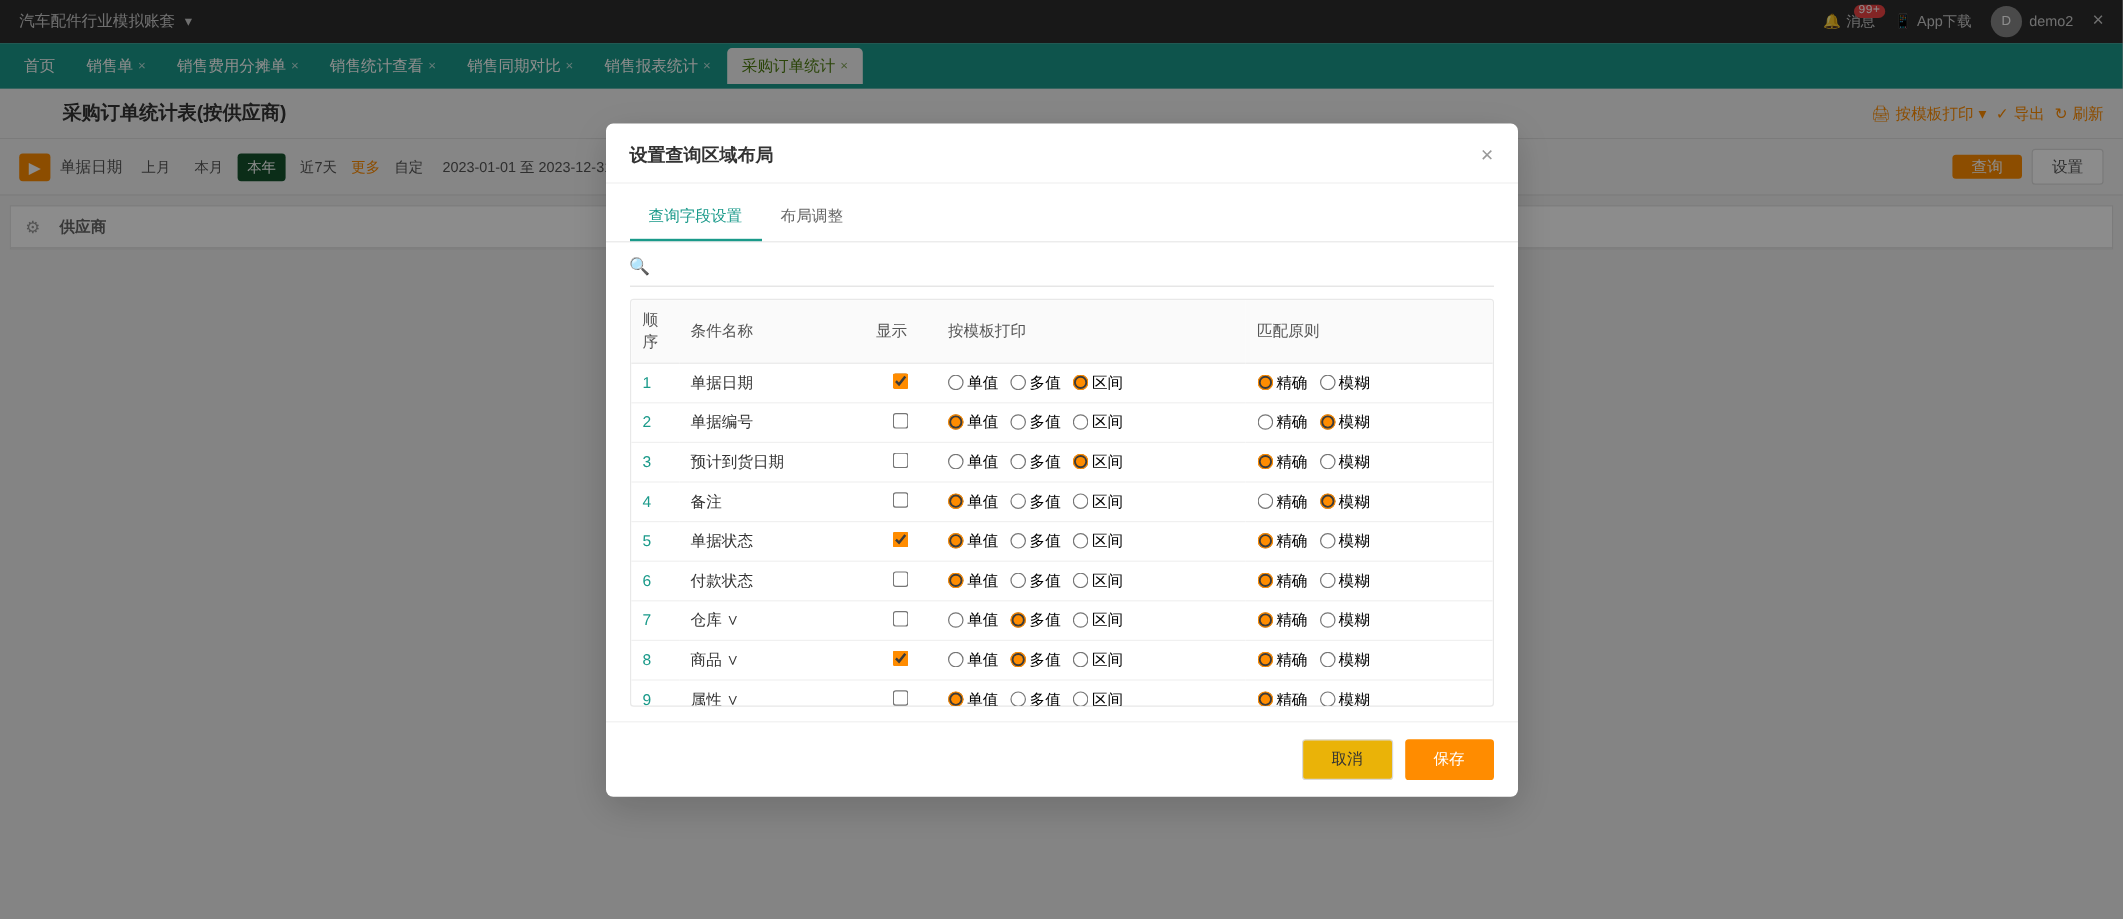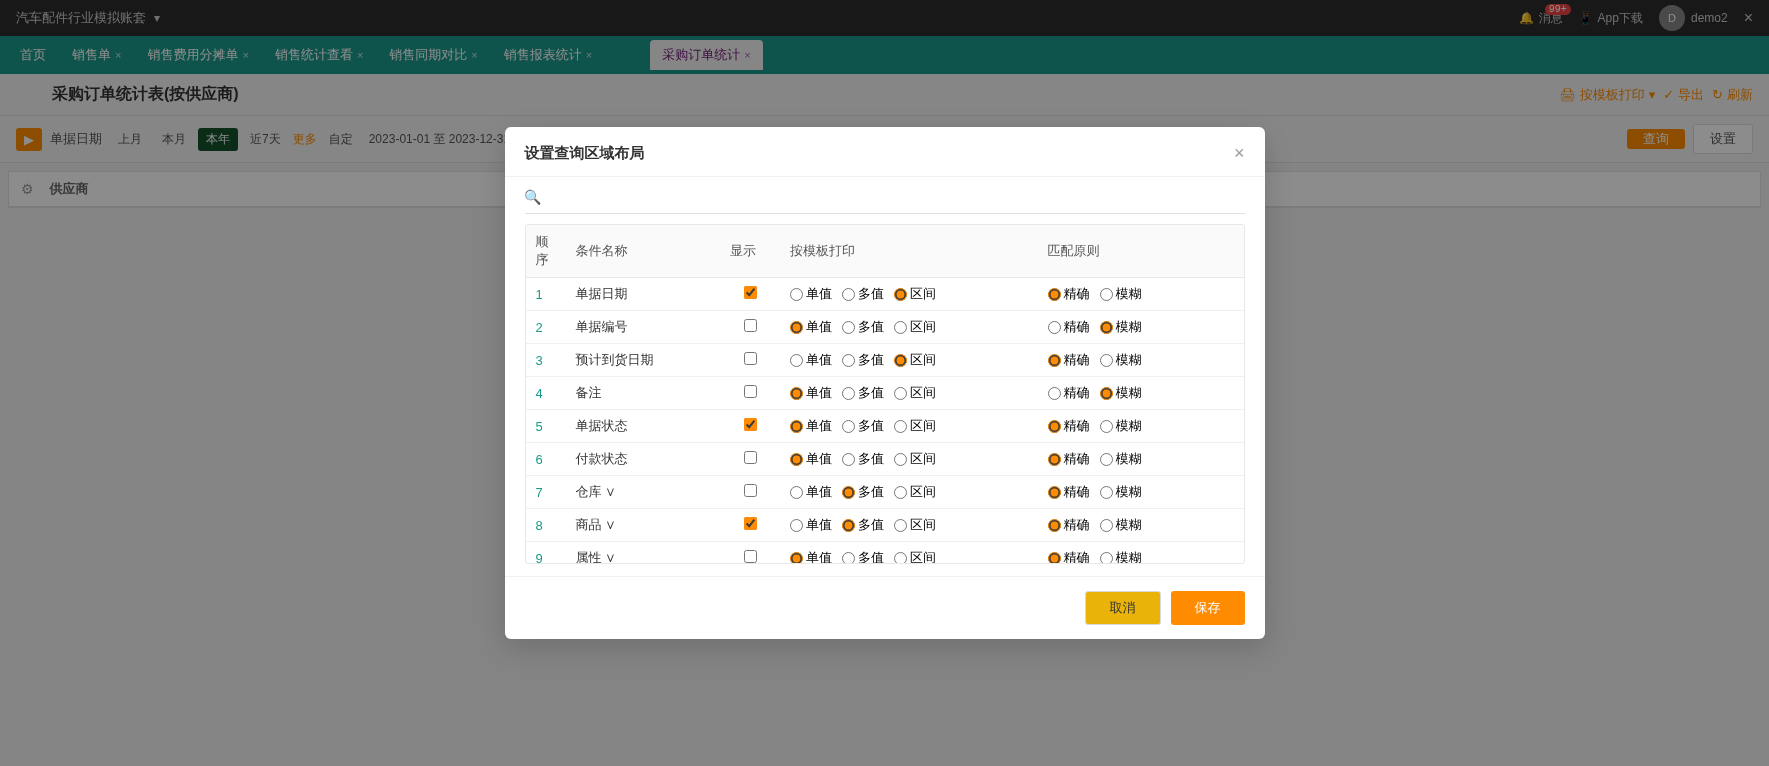--- a/index.html
+++ b/index.html
@@ -93,22 +93,21 @@
       font-size: 13px;
       border-radius: 4px 4px 0 0;
       cursor: pointer;
       white-space: nowrap;
       display: flex;
       align-items: center;
       gap: 4px;
     }
     .nav-tab.active {
       background: #f5f5f5;
-      color: #701a75;
-      margin-left: 44px;
+      color: #4d7c0f;
     }
     .nav-tab .close-x {
       font-size: 11px;
       opacity: 0.7;
     }
 
     
     .page-header {
       background: #f5f5f5;
       padding: 10px 16px;
@@ -529,20 +528,28 @@
 </div>
 
 <div class="overlay">
   <div class="dialog">
 
     <div class="dialog-header">
       <span class="dialog-title">设置查询区域布局</span>
       <span class="dialog-close">×</span>
     </div>
 
+    <div class="dialog-tabs">
+      <div class="dialog-tab active">
+        <span>查询字段设置</span>
+      </div>
+      <div class="dialog-tab">
+        <span>布局调整</span>
+      </div>
+    </div>
 
     <div class="dialog-body">
 
       <div class="search-bar">
         <span class="search-icon-span">🔍</span>
       </div>
 
       <div class="table-scroll-wrap">
         <table class="conditions-table">
           <thead>

